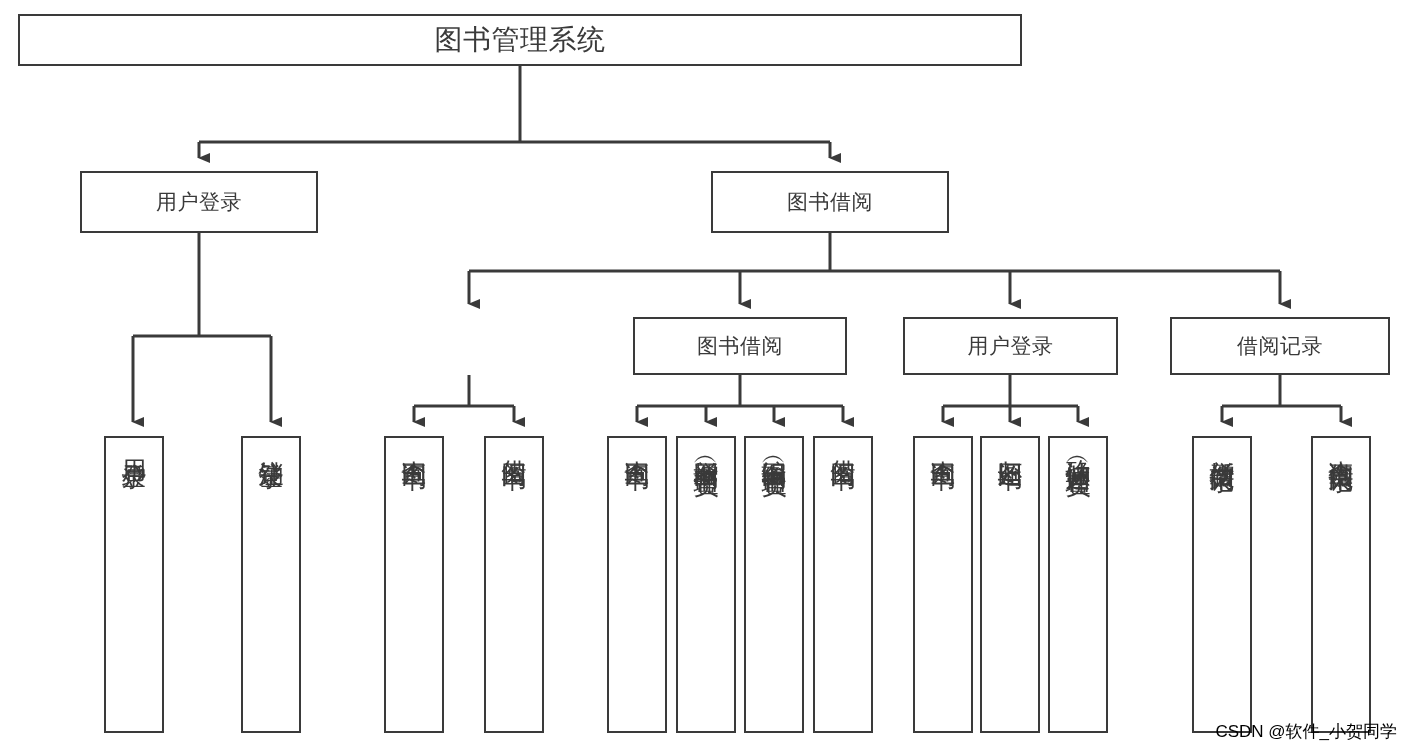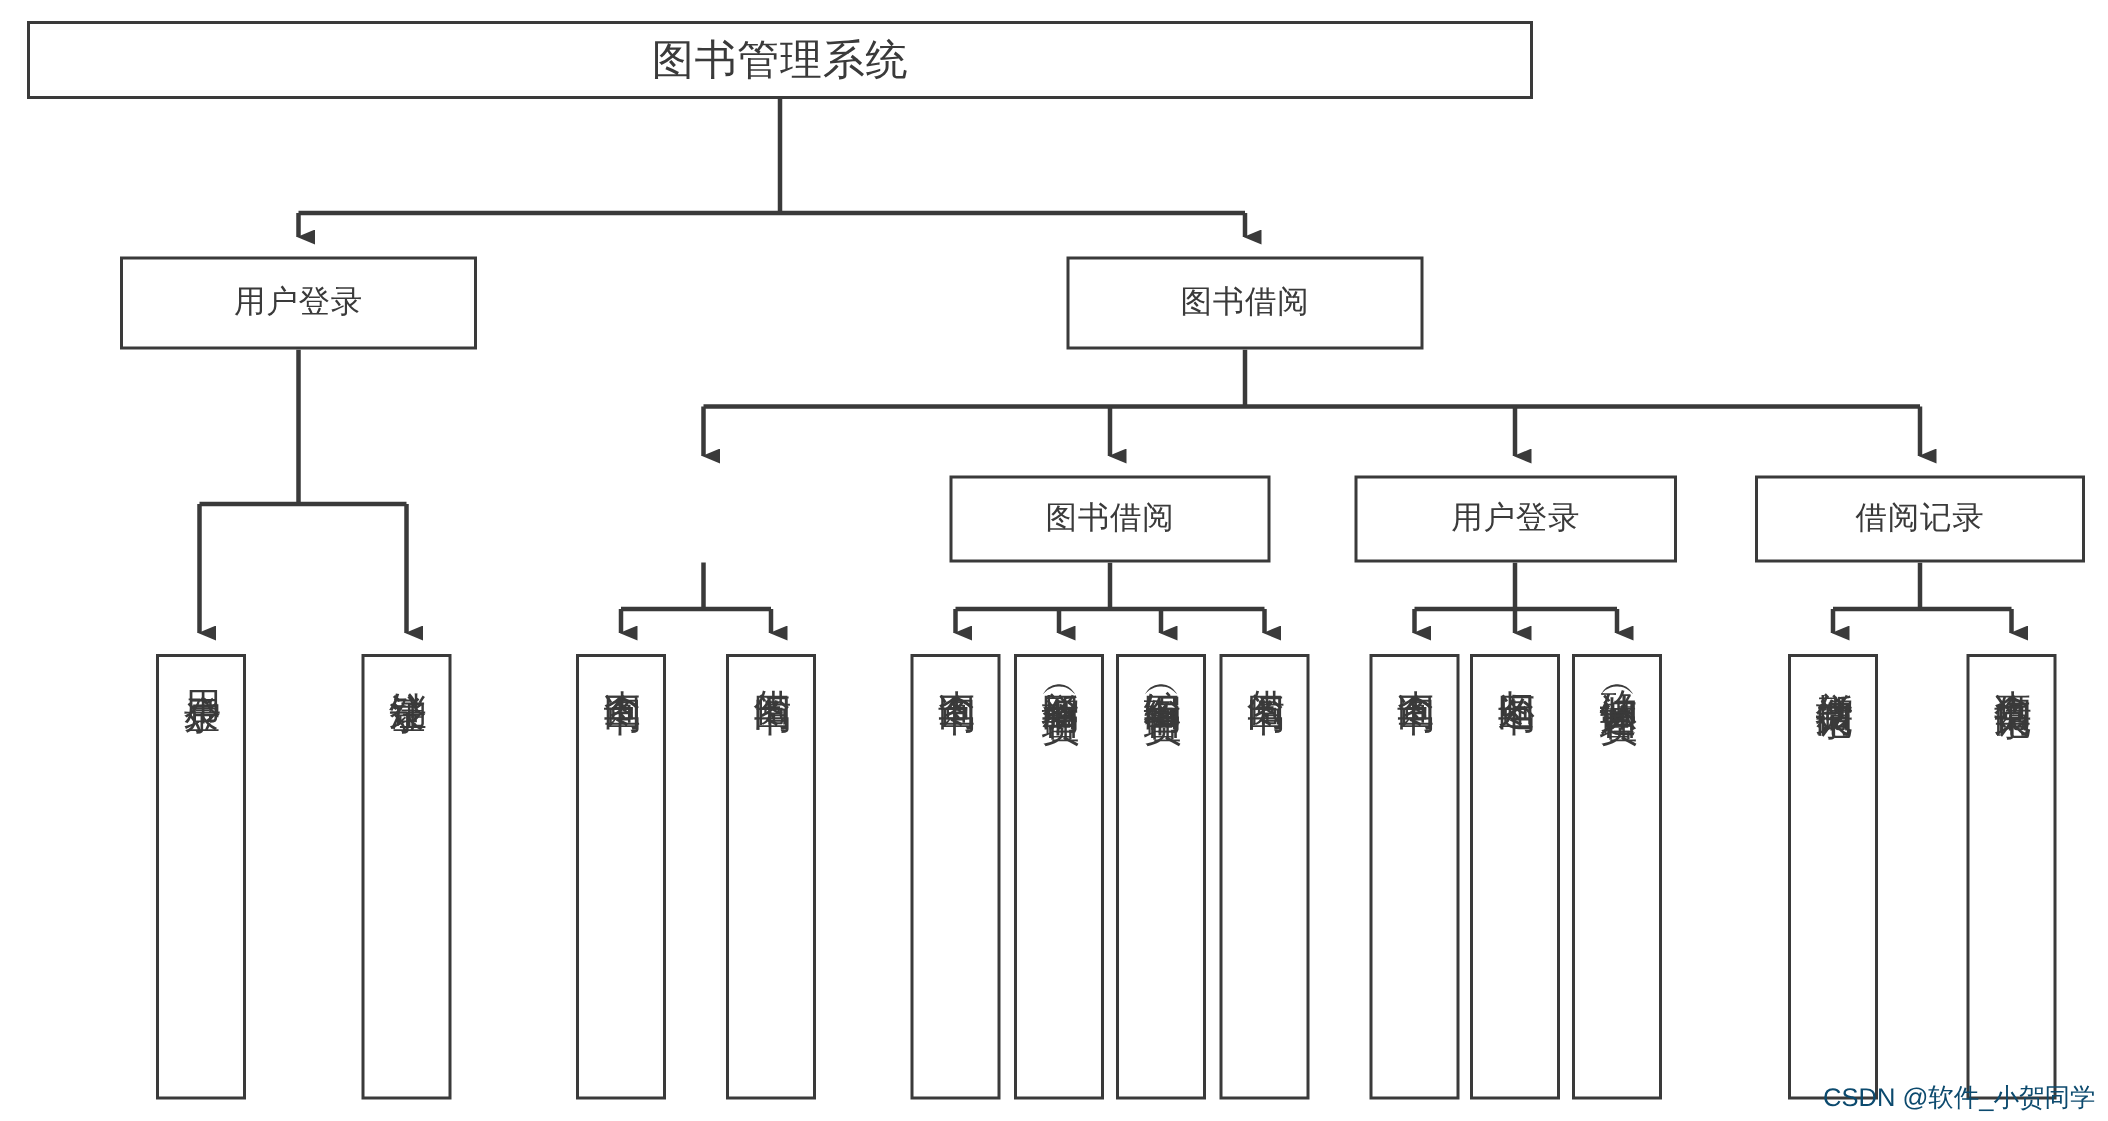--- a/index.html
+++ b/index.html
@@ -64,21 +64,21 @@
     line-height: 1.08;
     letter-spacing: 2px;
     white-space: nowrap;
     -webkit-writing-mode: vertical-rl;
   }
   .watermark {
     position: absolute;
     right: 8px;
     bottom: 4px;
     font-size: 17px;
-    color: #0c4a6e;
+    color: #000000;
     z-index: 5;
     white-space: nowrap;
     user-select: none;
   }
 </style>
 </head>
 <body>
 
 <div id="canvas">
 

